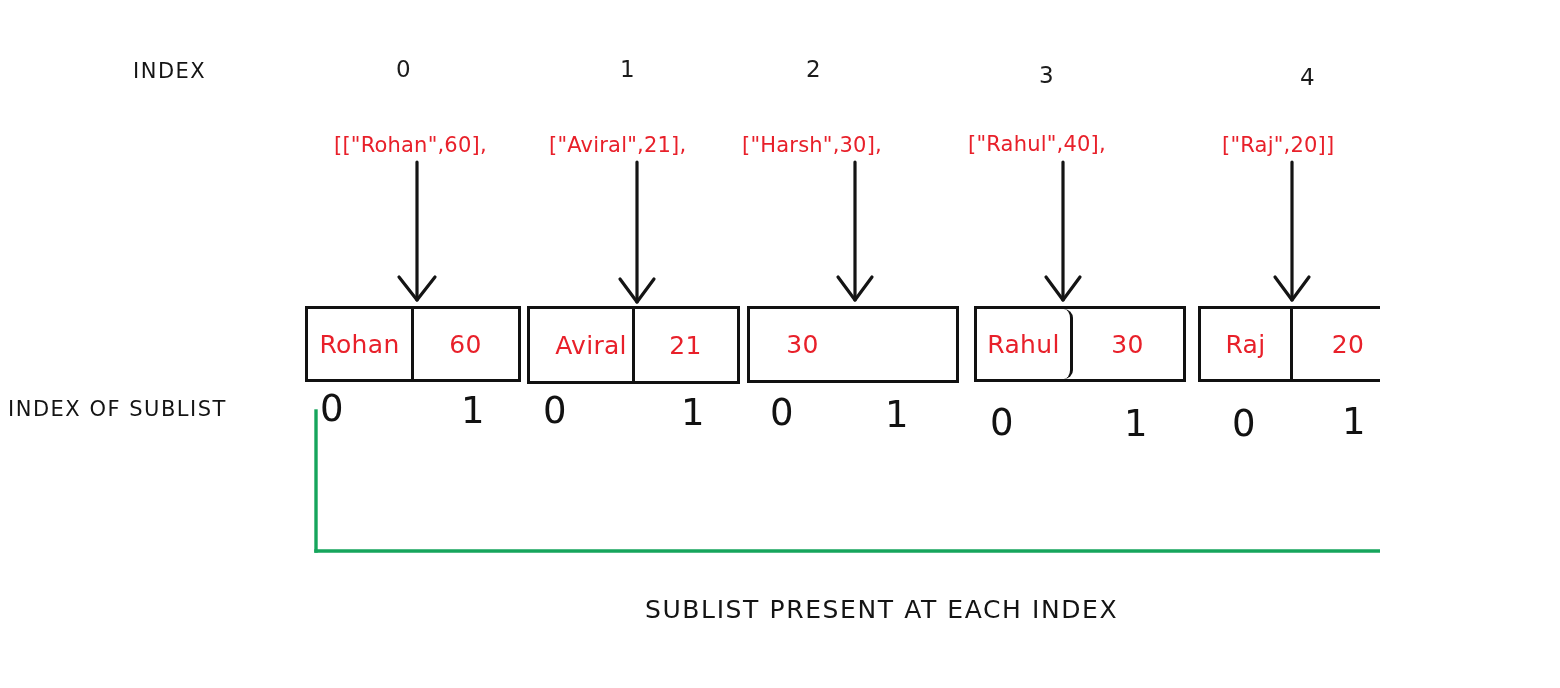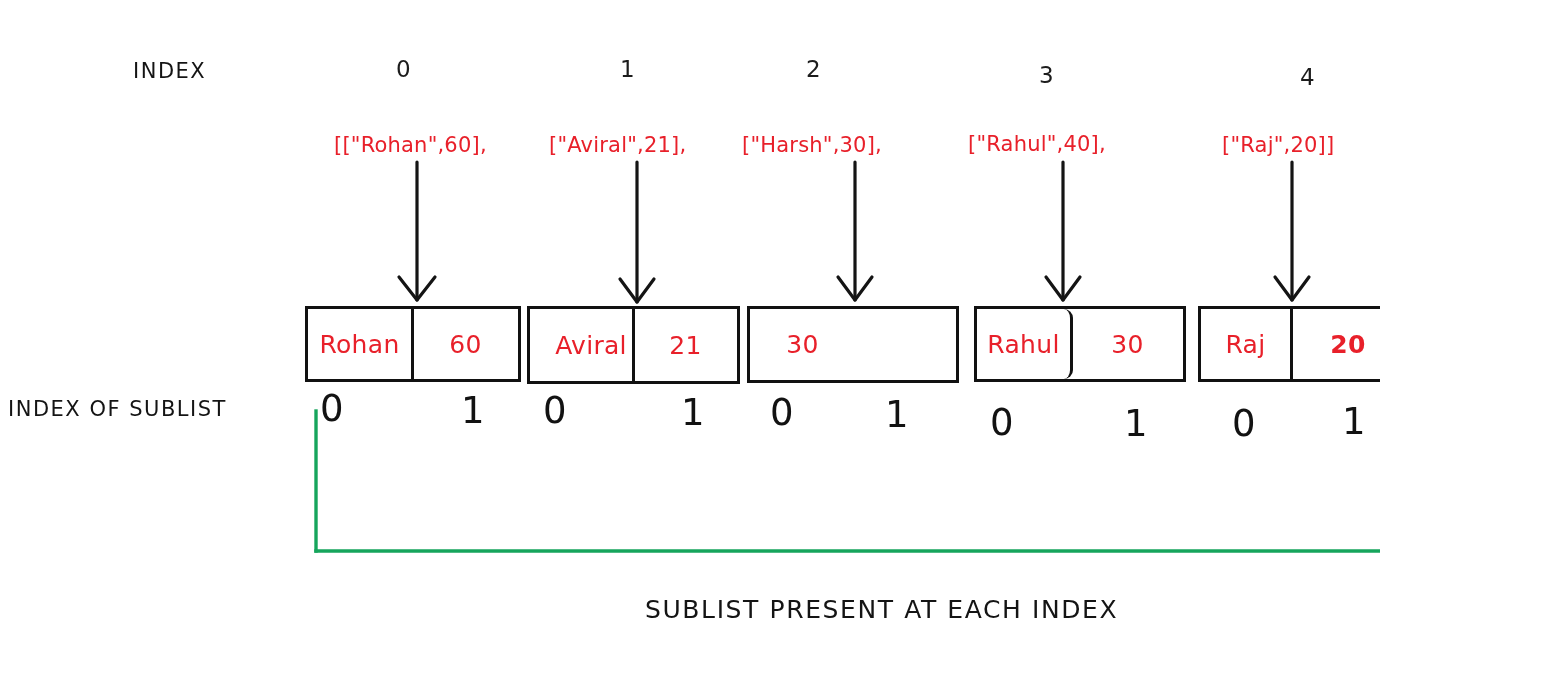--- a/index.html
+++ b/index.html
@@ -182,21 +182,21 @@
     </div>
     <div class="cell" style="width:109px;">
       <span class="cellvalue">30</span>
     </div>
   </div>
 
   <div class="box" style="left:1198px; top:306px; width:209px; height:76px;">
     <div class="cell left" style="width:92px;">
       <span class="cellvalue">Raj</span>
     </div>
-    <div class="cell" style="width:110px;font-weight:bold;">
+    <div class="cell" style="width:110px;">
       <span class="cellvalue">20</span>
     </div>
   </div>
 
   <div class="hand caps" style="left:8px; top:399px;">INDEX OF SUBLIST</div>
 
   <div class="sublistnum" style="left:320px; top:390px;">0</div>
   <div class="sublistnum" style="left:461px; top:392px;">1</div>
 
   <div class="sublistnum" style="left:543px; top:392px;">0</div>

